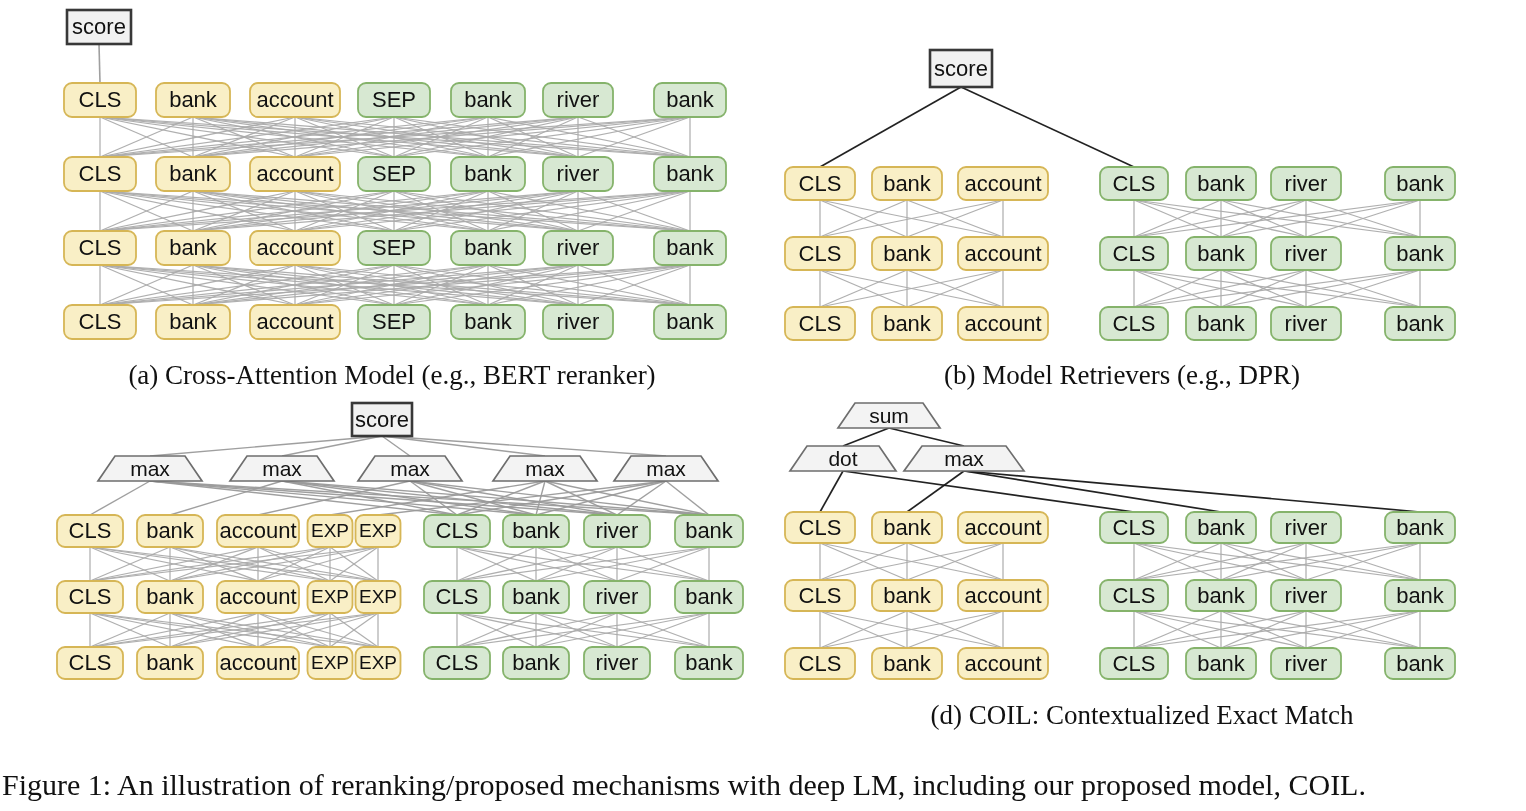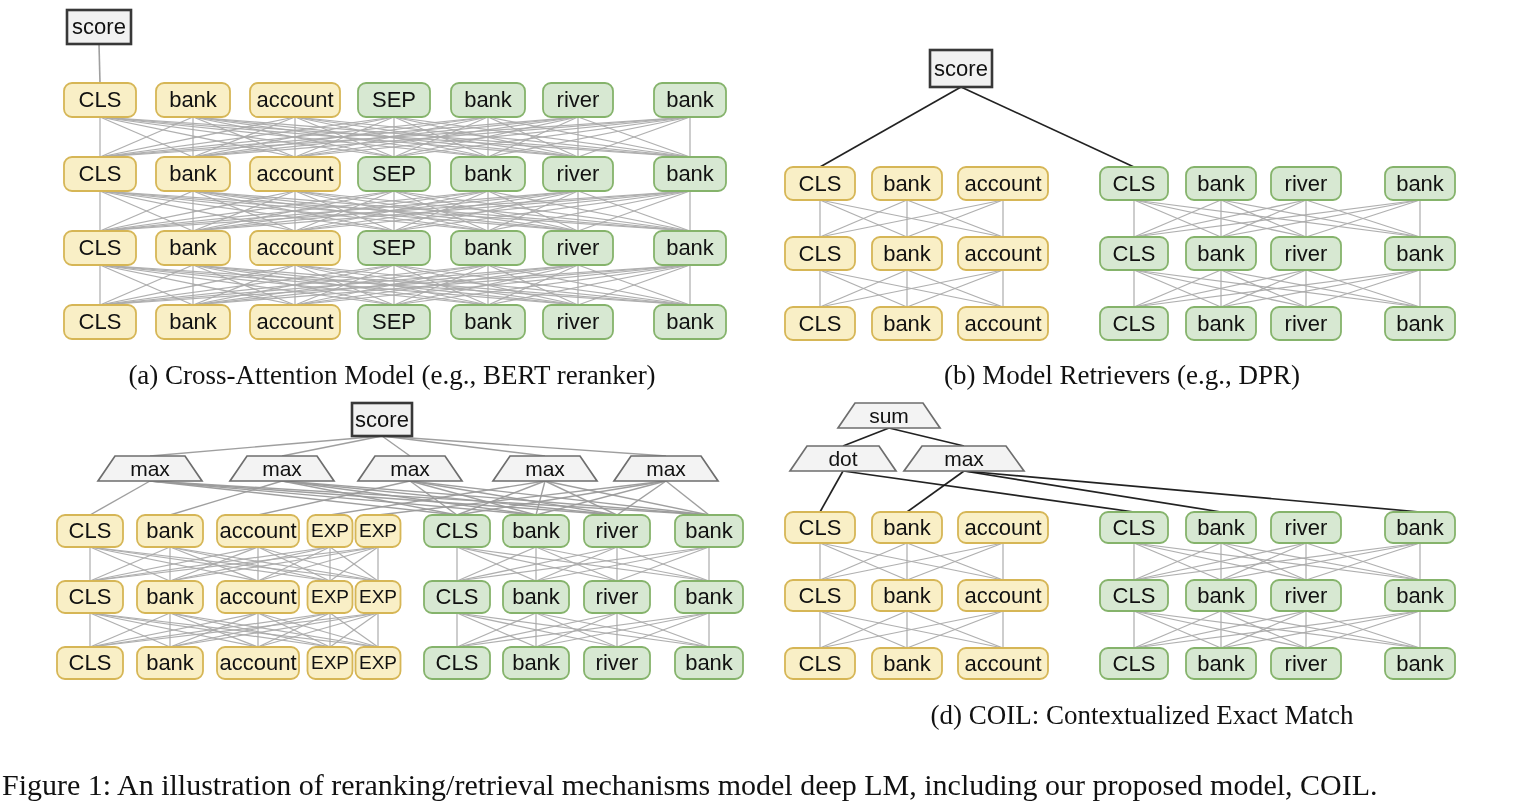--- a/index.html
+++ b/index.html
@@ -598,14 +598,14 @@
       <polygon points="807,446 879,446 896,471 790,471" fill="#f3f3f3" stroke="#6e6e6e" stroke-width="1.7"></polygon>
       <text x="843" y="465.64" text-anchor="middle" fill="#111111" font-size="21" font-family="&quot;Liberation Sans&quot;, sans-serif">dot</text>
       <polygon points="922,446 1006,446 1024,471 904,471" fill="#f3f3f3" stroke="#6e6e6e" stroke-width="1.7"></polygon>
       <text x="964" y="465.64" text-anchor="middle" fill="#111111" font-size="21" font-family="&quot;Liberation Sans&quot;, sans-serif">max</text>
       <polygon points="855,403 923,403 940,428 838,428" fill="#f3f3f3" stroke="#6e6e6e" stroke-width="1.7"></polygon>
       <text x="889" y="422.64" text-anchor="middle" fill="#111111" font-size="21" font-family="&quot;Liberation Sans&quot;, sans-serif">sum</text>
     </svg>
   <div class="subcap" id="cap-a" style="left: 392px; top: 360px;">(a) Cross-Attention Model (e.g., BERT reranker)</div>
   <div class="subcap" id="cap-b" style="left: 1122px; top: 360px;">(b) Model Retrievers (e.g., DPR)</div>
   <div class="subcap" id="cap-d" style="left: 1105px; top: 700px; margin-left: 37px;">(d) COIL: Contextualized Exact Match</div>
-  <div class="figcap">Figure 1: An illustration of reranking/retrieval mechanisms model deep LM, including our proposed model, COIL.</div>
+  <div class="figcap">Figure 1: An illustration of reranking/proposed mechanisms with deep LM, including our proposed model, COIL.</div>
 </div>
 
 </body></html>

